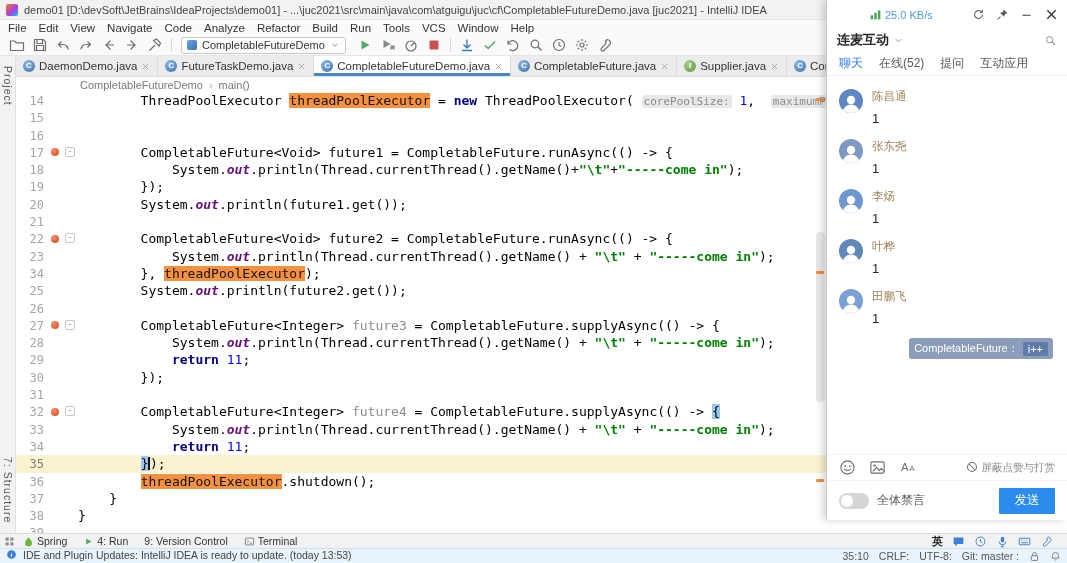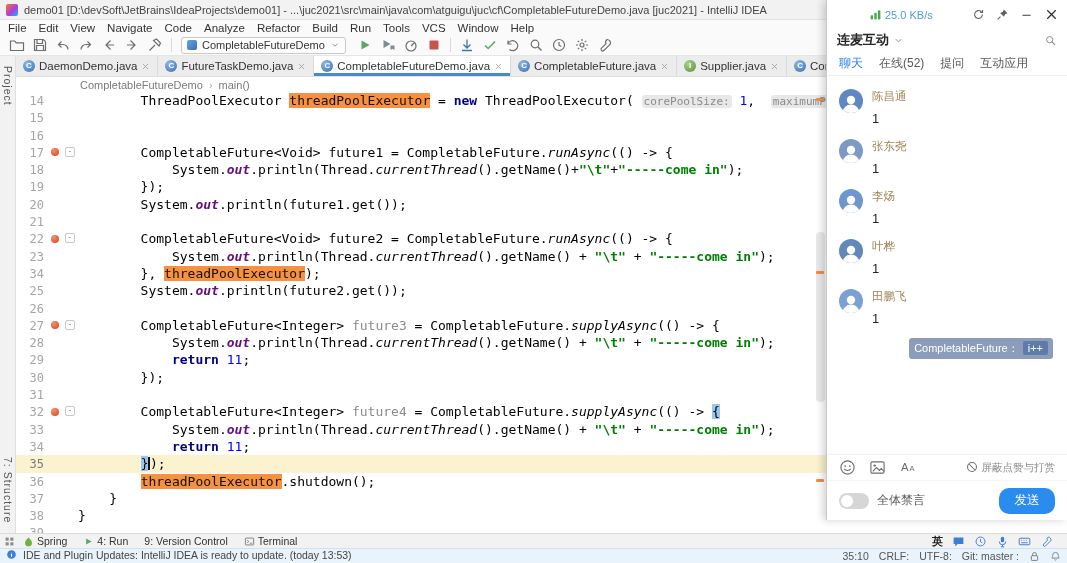--- a/index.html
+++ b/index.html
@@ -42,21 +42,21 @@
   .gutter{flex:0 0 62px;position:relative;text-align:right}
   .lnum{display:inline-block;width:100%;padding-right:34px;font-size:12px;color:#A5A5A5}
   .code-line.current .lnum{color:#7C7C7C}
   .gmark{position:absolute;right:19px;top:4.5px;width:8px;height:8px;border-radius:50%;background:radial-gradient(circle at 35% 30%,#F58F6C,#D84315)}
   .gfold{position:absolute;right:3px;top:3px;width:10px;height:10px;border:1px solid #C8C8C8;border-radius:2px;background:#fff;color:#888;font-size:8px;line-height:8px;text-align:center}
   .ctext{flex:1;overflow:hidden}
   .tk-kw{color:#000080;font-weight:bold}
   .tk-str{color:#008000;font-weight:bold}
   .tk-num{color:#0000FF}
   .tk-field{color:#660E7A;font-weight:bold;font-style:italic}
-  .tk-sm{font-style:italic}
+  .tk-sm{}
   .tk-gray{color:#8C8C8C}
   .tk-hint{background:#E8E8E8;color:#8A8A8A;border-radius:3px;font-size:11px;padding:0 2px}
   .tk-hl{background:#F7903F;color:#111}
   .tk-brace{background:#99C7F0}
   .caret{display:inline-block;width:1.5px;height:13px;background:#111;vertical-align:-2px}
   .error-stripe{position:absolute;right:0;top:0;width:12px;height:100%}
   .smark{position:absolute;right:2px;width:8px;height:3px;background:#EF8E43;border-radius:1px}
   .scroll-thumb{position:absolute;right:1px;top:140px;width:9px;height:170px;background:rgba(110,110,110,.15);border-radius:4px}
 
   
@@ -72,32 +72,32 @@
   .chat-header .chev{width:11px;height:11px;color:#8C8C8C}
   .chat-search{margin-left:auto;width:13px;height:13px;color:#8C8C8C}
   .chat-tabs{height:24px;display:flex;align-items:center;gap:16px;padding:0 12px;font-size:12px;color:#595959;border-bottom:1px solid #EFEFEF}
   .chat-tab.act{color:#2D7DF6}
   .chat-msgs{flex:1;overflow:hidden;padding-top:4px}
   .msg{display:flex;gap:9px;padding:9px 12px 4px;align-items:flex-start}
   .avatar{width:24px;height:24px;border-radius:50%;flex:0 0 24px;overflow:hidden;display:inline-flex}
   .avatar svg{width:100%;height:100%;transform:translateY(2px)}
   .msg-name{font-size:11.5px;color:#A08358;margin-bottom:7px}
   .msg-text{font-size:13px;color:#262626}
-  .sel-msg{display:flex;align-items:flex-start;gap:4px;width:max-content;margin:8px 14px 0 auto;background:#8B9DBB;color:#fff;font-size:11px;padding:3px 5px;border-radius:3px}
+  .sel-msg{display:flex;align-items:center;gap:4px;width:max-content;margin:8px 14px 0 auto;background:#8B9DBB;color:#fff;font-size:11px;padding:3px 5px;border-radius:3px}
   .sel-msg .hl2{background:#5F7BA8;padding:1px 5px;border-radius:2px}
   .chat-toolbar{height:26px;display:flex;align-items:center;gap:13px;padding:0 12px;color:#7A7A7A;border-top:1px solid #F2F2F2}
   .chat-toolbar .icn{width:17px;height:17px}
   .shield-group{margin-left:auto;display:flex;align-items:flex-start;gap:4px;font-size:10.5px;color:#8C8C8C}
   .shield-group .icn{width:12px;height:12px}
   .chat-input{height:56px;padding:8px 12px;font-size:12px;color:#BFBFBF}
   .chat-footer{height:40px;display:flex;align-items:center;gap:8px;padding:0 12px;border-top:1px solid #F5F5F5}
   .toggle{width:30px;height:16px;border-radius:8px;background:#D6D6D6;position:relative}
   .toggle::after{content:"";position:absolute;left:2px;top:2px;width:12px;height:12px;border-radius:50%;background:#fff}
   .mute-label{font-size:12px;color:#595959}
-  .send-btn{margin-left:auto;width:56px;height:26px;background:#2B8CEF;color:#fff;font-size:12.5px;border:none;border-radius:10px;display:flex;align-items:center;justify-content:center}
+  .send-btn{margin-left:auto;width:56px;height:26px;background:#2B8CEF;color:#fff;font-size:12.5px;border:none;border-radius:1px;display:flex;align-items:center;justify-content:center}
 
   
   .toolwindowbar{position:absolute;left:0;bottom:15px;width:100%;height:15px;background:#F2F2F2;border-top:1px solid #DBDBDB;display:flex;align-items:center;font-size:10.5px;color:#333;padding:0 4px;z-index:11}
   .twb-item{display:flex;align-items:center;gap:3px;padding:0 8px}
   .twb-item .icn{width:11px;height:11px}
   .ime{margin-left:auto;display:flex;align-items:center;gap:9px;padding-right:10px}
   .ime-lang{font-size:11px;font-weight:bold;color:#222}
   .ime .icn{width:13px;height:13px;color:#3D7FD6}
   .statusbar{position:absolute;left:0;bottom:0;width:100%;height:15px;background:#E9F3FC;border-top:1px solid #D0E2F2;display:flex;gap:6px;font-size:10.5px;color:#444;padding:0 6px;z-index:11}
   .statusbar .icn{width:11px;height:11px;color:#777}

